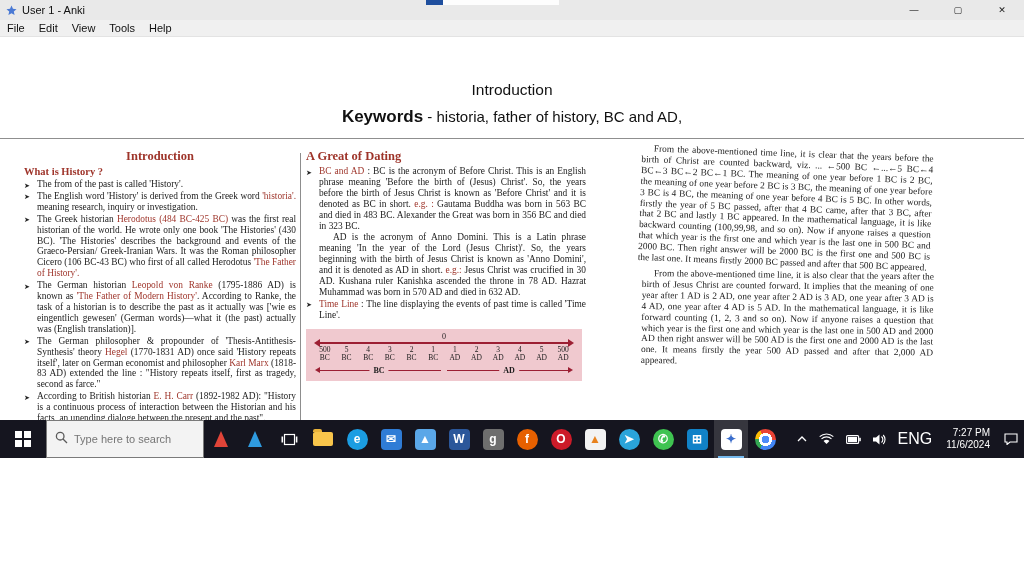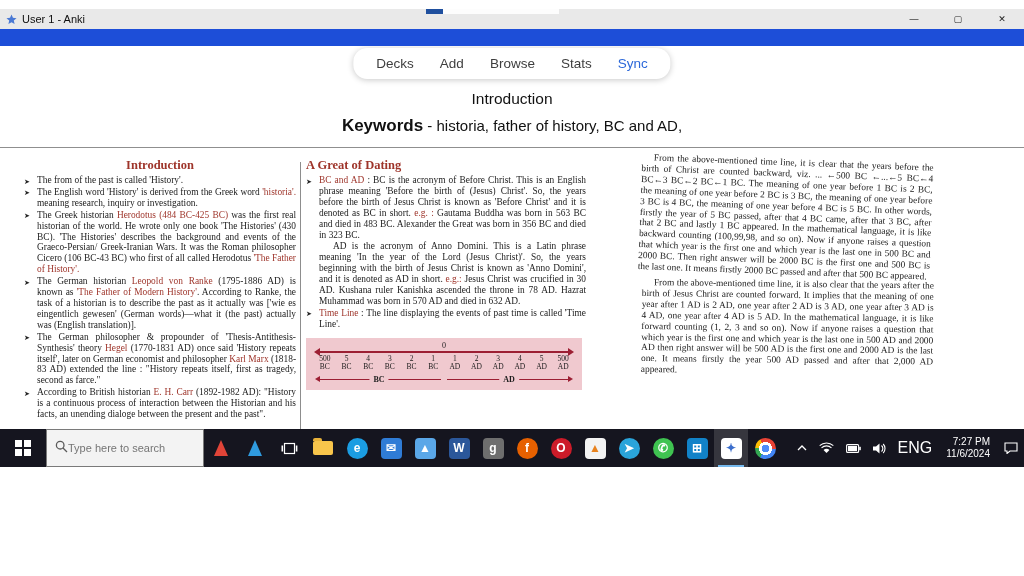--- a/index.html
+++ b/index.html
@@ -1,18 +1,18 @@
 <!DOCTYPE html>
 <html style="--accent-red: #9e342a; --sync-blue: #2c68d9; --timeline-bg: #f0c9cf; --timeline-line: #9c1f33; --taskbar-bg: #15151f;"><head>
 <meta charset="utf-8">
 <style>
   * { margin:0; padding:0; box-sizing:border-box; }
   html,body { width:1024px; height:576px; overflow:hidden; }
   body { font-family:"Liberation Sans", sans-serif; background:#fff; position:relative; }
-  .screen { position:absolute; inset:0; width:1024px; height:458px; background:#1d4ed8; overflow:hidden;margin-top:9px; }
+  .screen { position:absolute; inset:0; width:1024px; height:458px; background:#f9a8d4; overflow:hidden; }
 
   
   .top-accent { position:absolute; left:426px; top:0; width:17px; height:5px; background:#1f4f9e; z-index:60; }
   .top-white  { position:absolute; left:443px; top:0; width:116px; height:5px; background:#fdfdfd; z-index:59; }
 
   
   .titlebar { position:absolute; top:0; left:0; right:0; height:20px; background:#e9e9e9; display:flex; align-items:center; font-size:11px; color:#101010; }
   .tb-appicon { display:flex; align-items:center; margin:0 5px 0 6px; }
   .win-controls { margin-left:auto; display:flex; height:100%; }
   .win-btn { width:44px; height:100%; display:flex; align-items:center; justify-content:center; font-size:9px; color:#222; cursor:default; }
@@ -68,21 +68,21 @@
 
   
   .answer-divider { position:absolute; top:483px; left:0; right:0; border-top:1px solid #dedede; }
   .answers { position:absolute; top:489px; left:50%; transform:translateX(-50%); display:flex; gap:50px; font-size:11.5px; color:#1f1f1f; }
 
   
   .taskbar { position:absolute; left:0; right:0; bottom:0; height:38px; background:var(--taskbar-bg); display:flex; align-items:center; color:#fff; z-index:40; }
   .start { width:46px; height:100%; display:flex; align-items:center; justify-content:center; }
   .winlogo { display:grid; grid-template-columns:7px 7px; grid-template-rows:7px 7px; gap:1.5px; }
   .winlogo i { background:#fff; display:block; }
-  .searchbox { width:158px; height:100%; background:#f3f3f3; border:1px solid #7a7a7a; display:flex; align-items:center; padding:0 8px; }
+  .searchbox { width:158px; height:100%; background:#f3f3f3; border:1px solid #7a7a7a; display:flex; align-items:center; gap:6px; padding:0 8px; }
   .search-input { border:none; outline:none; background:transparent; font-family:"Liberation Sans",sans-serif; font-size:11px; color:#444; width:118px; }
   .tb-apps { display:flex; height:100%; }
   .tb-app { width:34px; height:100%; display:flex; align-items:center; justify-content:center; position:relative; }
   .tb-app.active { background:rgba(255,255,255,0.14); }
   .tb-app.active::after { content:""; position:absolute; left:4px; right:4px; bottom:0; height:2px; background:#76b9ed; }
   .appic { width:21px; height:21px; border-radius:4px; display:flex; align-items:center; justify-content:center; font-size:12px; font-weight:bold; color:#fff; }
   .appic.round { border-radius:50%; }
   .ic-folder { width:20px; height:14px; background:#f8c54b; border-radius:2px; position:relative; display:block; }
   .ic-folder::before { content:""; position:absolute; top:-3px; left:0; width:9px; height:3px; background:#e8b23a; border-radius:2px 2px 0 0; }
   .ic-chrome { width:21px; height:21px; border-radius:50%; display:block;
@@ -108,39 +108,40 @@
         </svg>
     </span>
     <span>User 1 - Anki</span>
     <div class="win-controls">
       <div class="win-btn">—</div>
       <div class="win-btn">▢</div>
       <div class="win-btn">✕</div>
     </div>
   </div>
 
+  <div class="menubar">
+      <span class="menu-item">File</span>
+      <span class="menu-item">Edit</span>
+      <span class="menu-item">View</span>
+      <span class="menu-item">Tools</span>
+      <span class="menu-item">Help</span>
+    </div>
 
   <div class="content">
 
-    <div class="navbar">
-        <button class="nav-btn">Decks</button>
-        <button class="nav-btn">Add</button>
-        <button class="nav-btn">Browse</button>
-        <button class="nav-btn">Stats</button>
-        <button class="nav-btn active">Sync</button>
-      </div>
 
     <div class="card-title">Introduction</div>
     <div class="keywords">
       <span class="kw-bold">Keywords</span><span> - historia, father of history, BC and AD,</span>
     </div>
     <div class="rule"></div>
 
     <div class="col-left">
       <div class="col-head center">Introduction</div>
+      <div class="subhead">What is History ?</div>
       <div>
           <div class="bullet book"><span class="marker">➤</span><span>The from of the past is called 'History'.</span></div>
           <div class="bullet book"><span class="marker">➤</span><span>The English word 'History' is derived from the Greek word </span><span class="hl">'historia'.</span><span> meaning research, inquiry or investigation.</span></div>
           <div class="bullet book"><span class="marker">➤</span><span>The Greek historian </span><span class="hl">Herodotus (484 BC-425 BC)</span><span> was the first real historian of the world. He wrote only one book 'The Histories' (430 BC). 'The Histories' describes the background and events of the Graeco-Persian/ Greek-Iranian Wars. It was the Roman philosopher Cicero (106 BC-43 BC) who first of all called Herodotus </span><span class="hl">'The Father of History'.</span></div>
           <div class="bullet book"><span class="marker">➤</span><span>The German historian </span><span class="hl">Leopold von Ranke</span><span> (1795-1886 AD) is known as </span><span class="hl">'The Father of Modern History'</span><span>. According to Ranke, the task of a historian is to describe the past as it actually was ['wie es eingentlich gewesen' (German words)—what it (the past) actually was (English translation)].</span></div>
           <div class="bullet book"><span class="marker">➤</span><span>The German philosopher &amp; propounder of 'Thesis-Antithesis-Synthesis' theory </span><span class="hl">Hegel</span><span> (1770-1831 AD) once said 'History repeats itself', later on German economist and philosopher </span><span class="hl">Karl Marx</span><span> (1818-83 AD) extended the line : "History repeats itself, first as tragedy, second as farce."</span></div>
           <div class="bullet book"><span class="marker">➤</span><span>According to British historian </span><span class="hl">E. H. Carr</span><span> (1892-1982 AD): "History is a continuous process of interaction between the Historian and his facts, an unending dialoge between the present and the past".</span></div>
         </div>
     </div>
 

